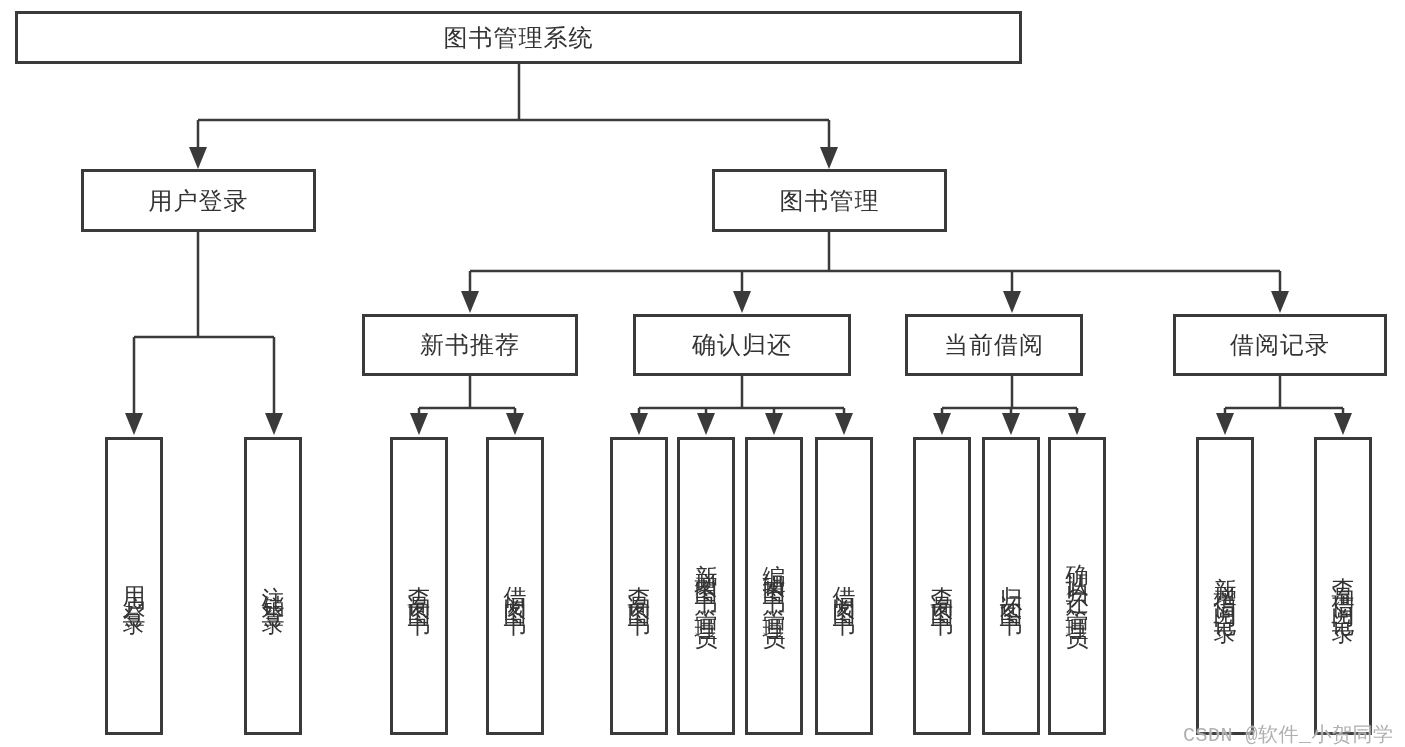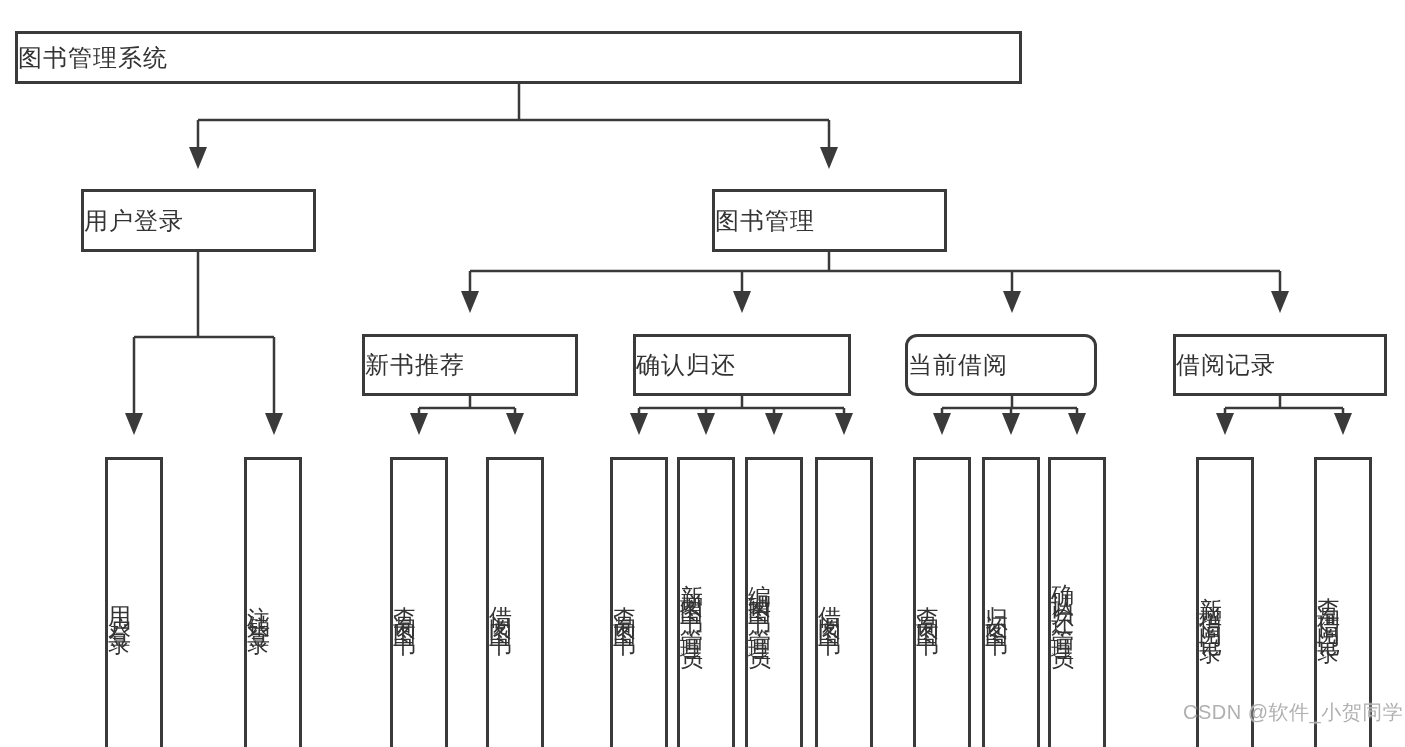--- a/index.html
+++ b/index.html
@@ -17,52 +17,52 @@
     left: 0; top: 0;
     width: 1405px; height: 747px;
   }
   .node {
     position: absolute;
     box-sizing: border-box;
     background: #ffffff;
     border: 3px solid #3a3a3a;
     display: flex;
     align-items: center;
-    justify-content: flex-start;
+    justify-content: center;
     font-size: 24px;
     letter-spacing: 1px;
     white-space: nowrap;
-    margin-top: 20px;
   }
   .node.root   { left: 15px;  top: 11px;  width: 1007px; height: 53px; }
   .node.l2a    { left: 81px;  top: 169px; width: 235px;  height: 63px; }
   .node.l2b    { left: 712px; top: 169px; width: 235px;  height: 63px; }
   .node.l3     { top: 314px; height: 62px; }
   .node.l3a    { left: 362px;  width: 216px; }
   .node.l3b    { left: 633px;  width: 218px; }
-  .node.l3c    { left: 905px;  width: 192px; border-radius: 12px; }
+  .node.l3c    { left: 905px;  width: 178px; }
   .node.l3d    { left: 1173px; width: 214px; }
   .node.leaf   { top: 437px; width: 58px; height: 298px; }
   .node.leaf span {
     writing-mode: vertical-rl;
     text-orientation: mixed;
     font-size: 23px;
     letter-spacing: 9px;
     line-height: 1;
   }
   .watermark {
     position: absolute;
     left: 1183px;
-    top: 699px;
+    top: 721px;
     font-size: 20px;
     letter-spacing: 0.5px;
     color: rgba(172, 172, 172, 0.95);
     text-shadow: 0 0 2px #ffffff;
     z-index: 5;
     white-space: nowrap;
+    font-family: Liberation Mono, monospace;
   }
 </style>
 </head>
 <body>
 
 <div class="stage">
 
   <svg class="connectors" viewBox="0 0 1405 747" xmlns="http://www.w3.org/2000/svg">
     <g stroke="#3a3a3a" stroke-width="2.5" fill="none">
 

